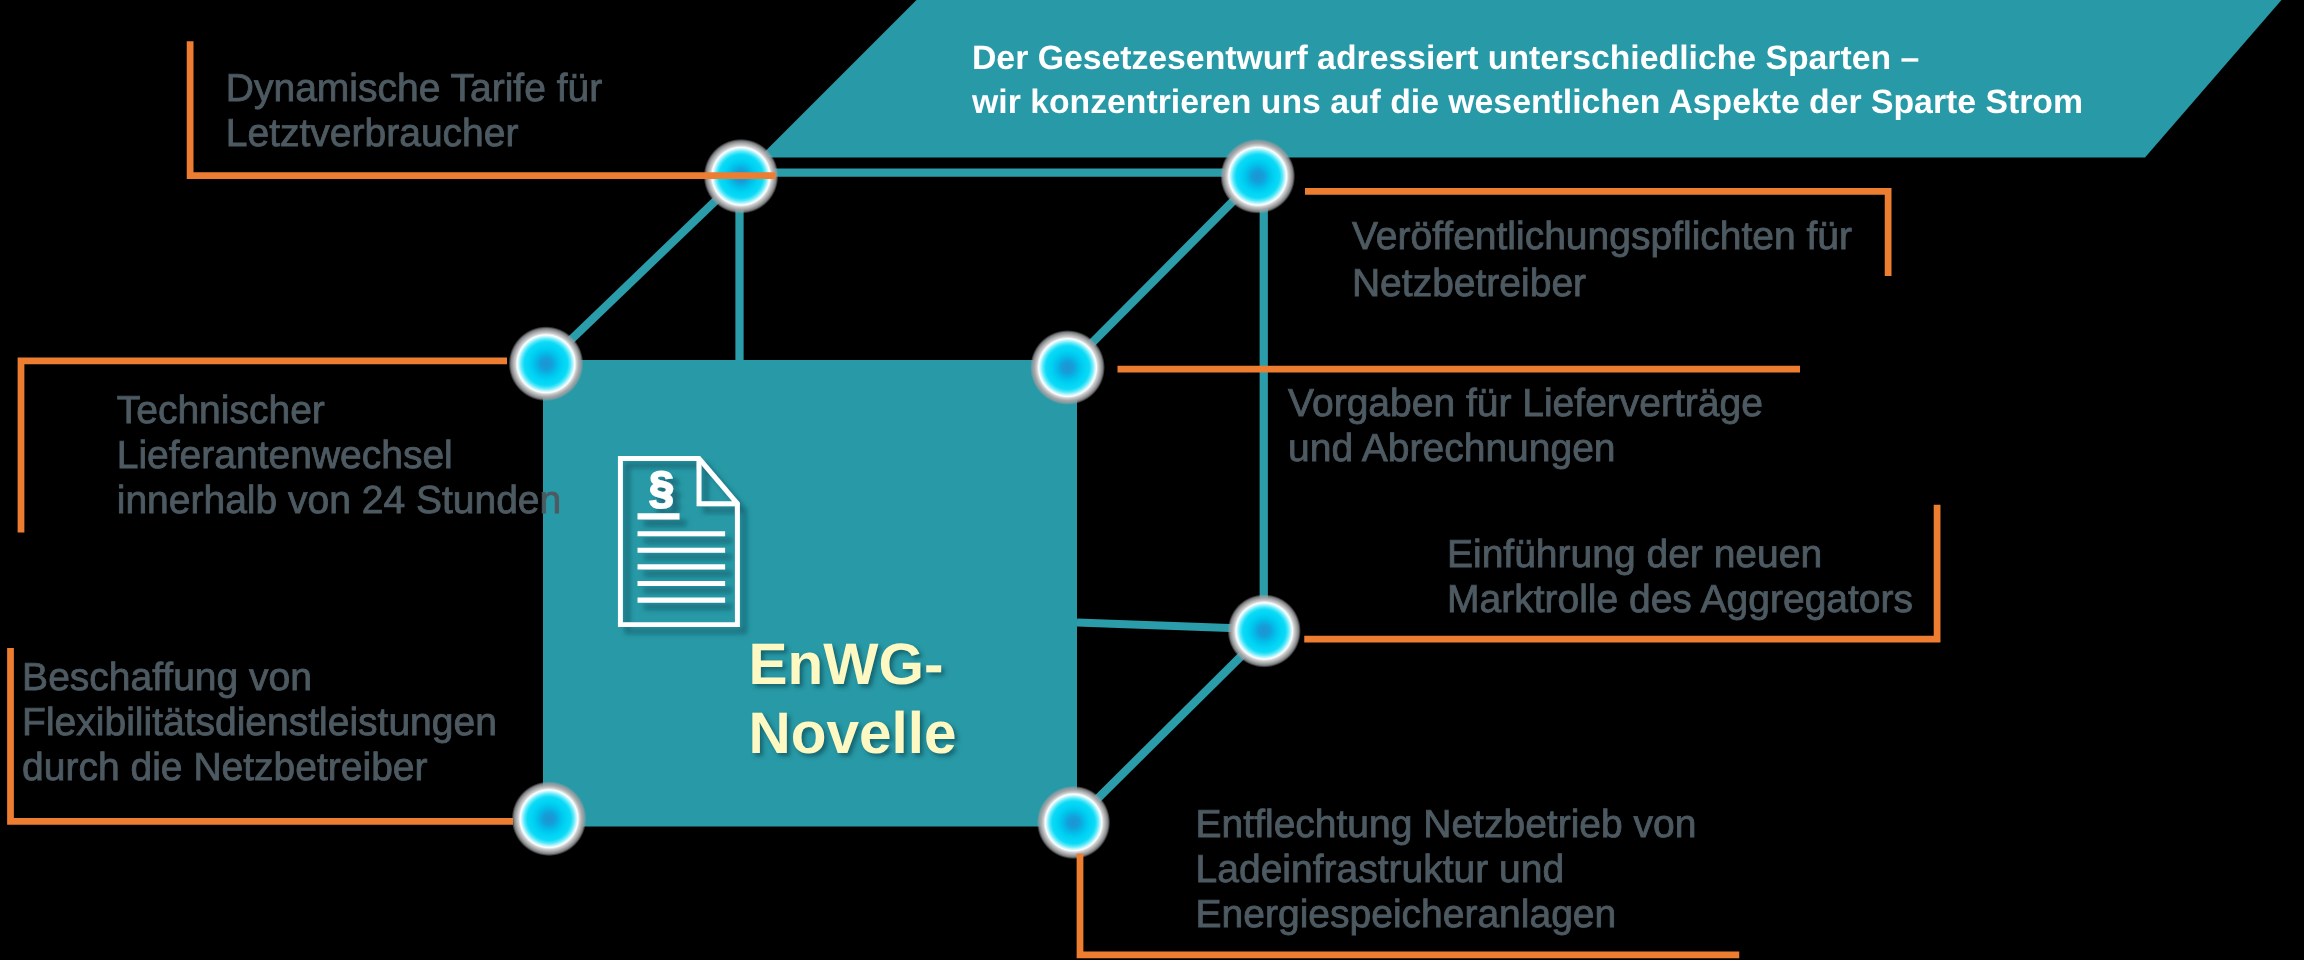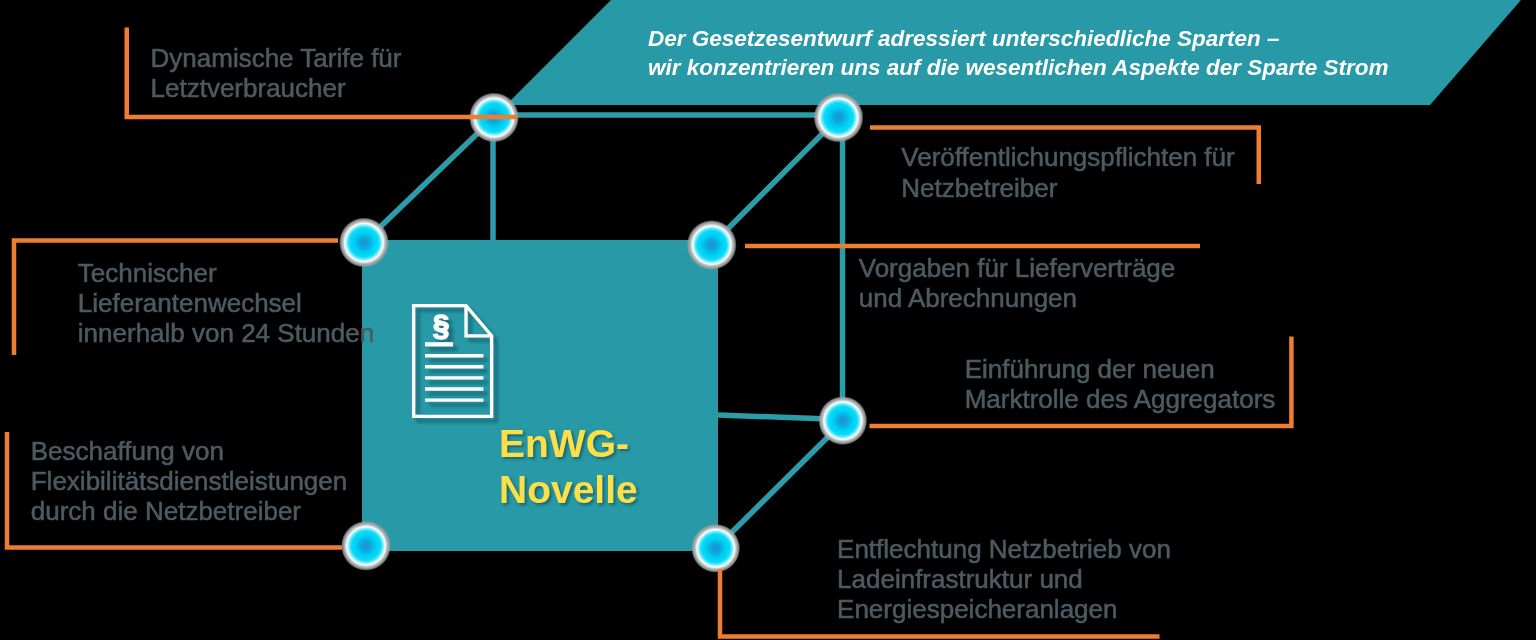--- a/index.html
+++ b/index.html
@@ -75,24 +75,24 @@
     <polyline points="126.75,27.5 126.75,117 517,117"></polyline>
     <polyline points="338,240.5 14,240.5 14,355"></polyline>
     <polyline points="7,432 7,547.5 342,547.5"></polyline>
     <polyline points="870,127.5 1258.75,127.5 1258.75,184"></polyline>
     <line x1="745" y1="246" x2="1200" y2="246"></line>
     <polyline points="869.5,426 1291.4,426 1291.4,336.5"></polyline>
     <polyline points="720,569 720,636.5 1159.5,636.5"></polyline>
   </g>
 </svg>
 
-<div style="position:absolute;left:648px;top:23.5px;color:#fff;font-weight:bold;font-size:22.5px;line-height:29.3px;white-space:nowrap;font-style:italic;">Der Gesetzesentwurf adressiert unterschiedliche Sparten –<br>wir konzentrieren uns auf die wesentlichen Aspekte der Sparte Strom</div>
+<div style="position:absolute;left:648px;top:23.5px;color:#fff;font-weight:bold;font-size:22.5px;line-height:29.3px;white-space:nowrap;">Der Gesetzesentwurf adressiert unterschiedliche Sparten –<br>wir konzentrieren uns auf die wesentlichen Aspekte der Sparte Strom</div>
 
-<div style="position:absolute;left:499px;top:420.8px;color:#fde047;font-weight:bold;font-size:39px;line-height:46.1px;text-shadow:2px 2px 3px rgba(0,50,60,0.5);">EnWG-<br>Novelle</div>
+<div style="position:absolute;left:499px;top:420.8px;color:#fef9c3;font-weight:bold;font-size:39px;line-height:46.1px;text-shadow:2px 2px 3px rgba(0,50,60,0.5);">EnWG-<br>Novelle</div>
 
 <div class="lbl" style="left:276px;top:42.6px;">Dynamische Tarife für<br>Letztverbraucher</div>
 <div class="lbl" style="left:190px;top:258.2px;margin-left:36px;">Technischer<br>Lieferantenwechsel<br>innerhalb von 24 Stunden</div>
-<div class="lbl" style="left:189px;top:435.6px;">Beschaffung von<br>Flexibilitätsdienstleistungen<br>durch die Netzbetreiber</div>
+<div class="lbl" style="left:173px;top:435.6px;">Beschaffung von<br>Flexibilitätsdienstleistungen<br>durch die Netzbetreiber</div>
 <div class="lbl" style="left:1068px;top:141.5px;line-height:31.5px;">Veröffentlichungspflichten für<br>Netzbetreiber</div>
 <div class="lbl" style="left:1017px;top:253.2px;">Vorgaben für Lieferverträge<br>und Abrechnungen</div>
 <div class="lbl" style="left:1108px;top:353.7px;margin-left:12px;">Einführung der neuen<br>Marktrolle des Aggregators</div>
-<div class="lbl" style="left:964px;top:534.1px;margin-left:40px;">Entflechtung Netzbetrieb von<br>Ladeinfrastruktur und<br>Energiespeicheranlagen</div>
+<div class="lbl" style="left:964px;top:534.1px;">Entflechtung Netzbetrieb von<br>Ladeinfrastruktur und<br>Energiespeicheranlagen</div>
 </div>
 
 </body></html>

